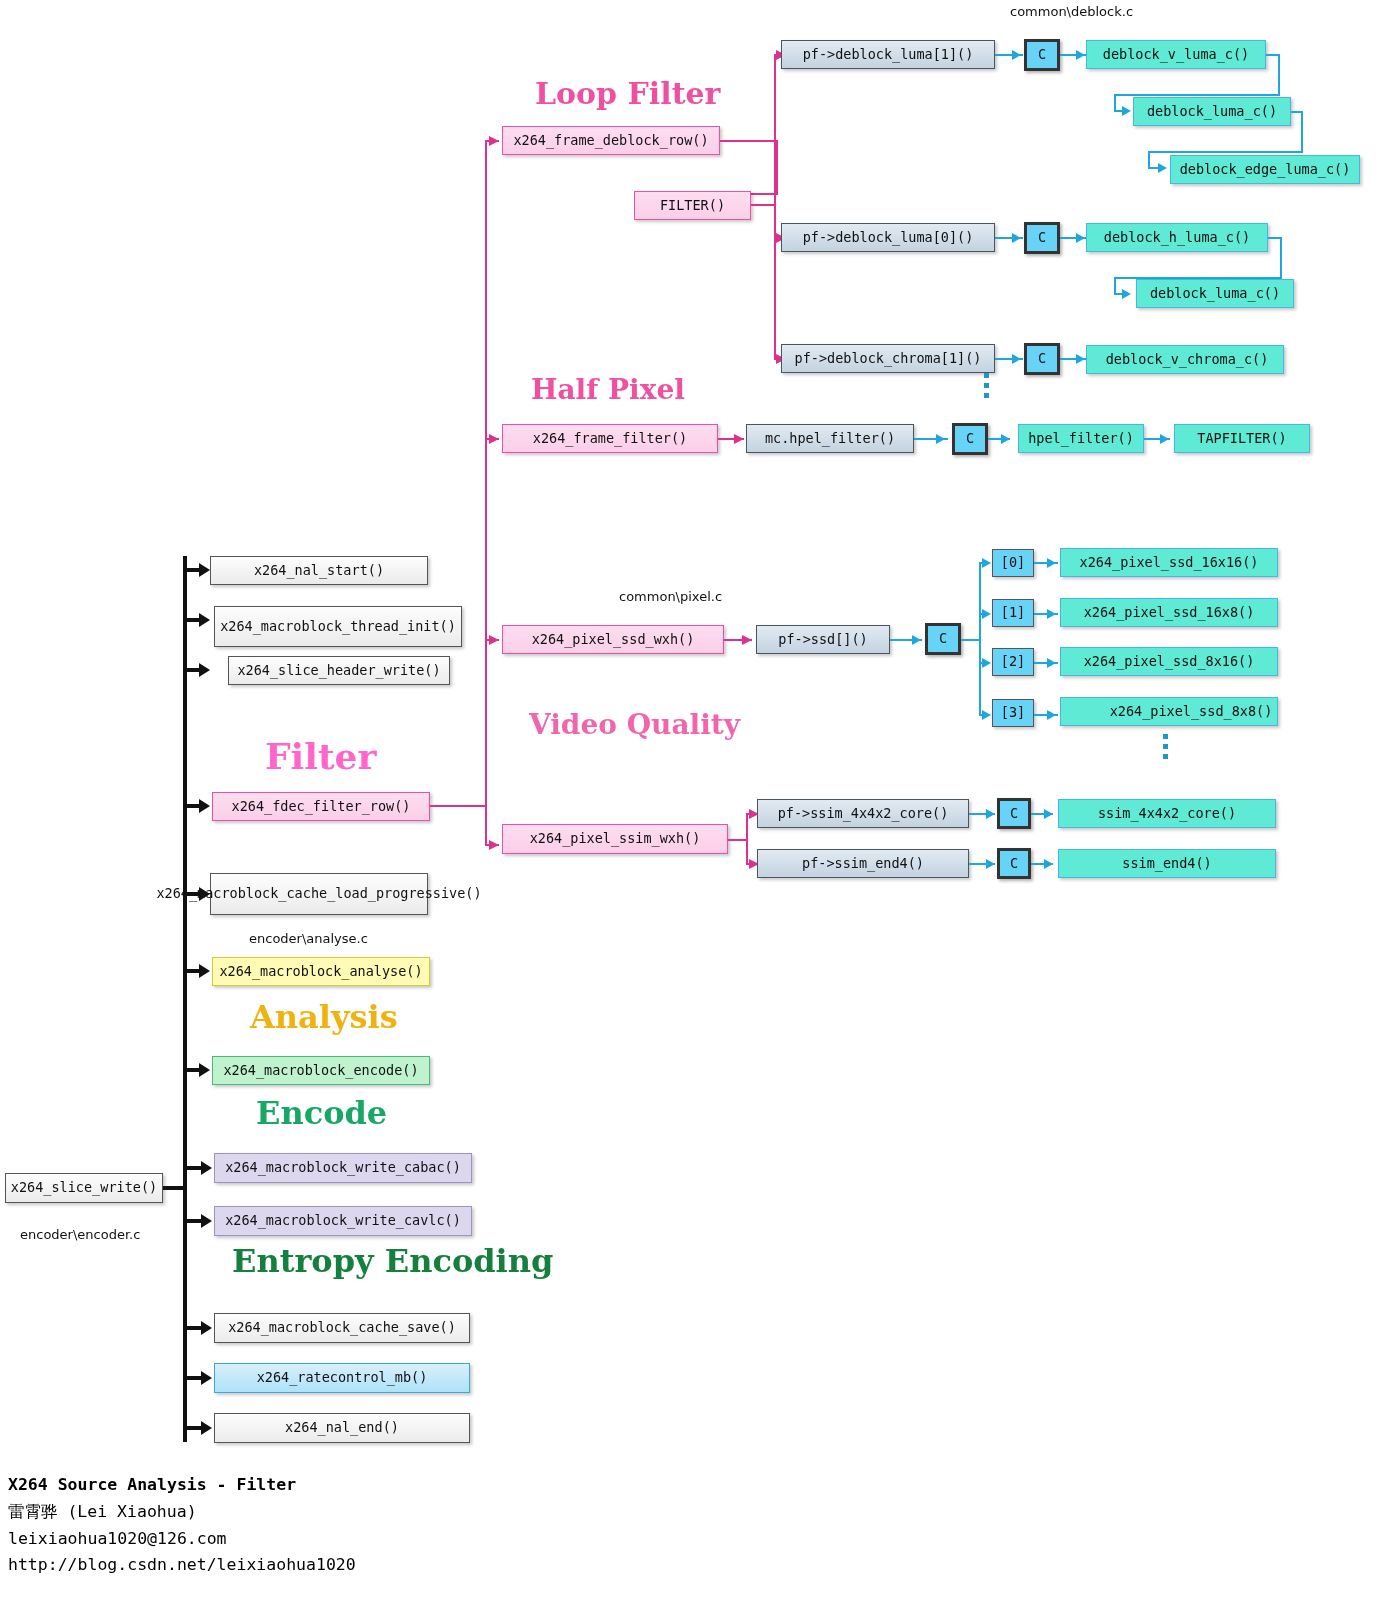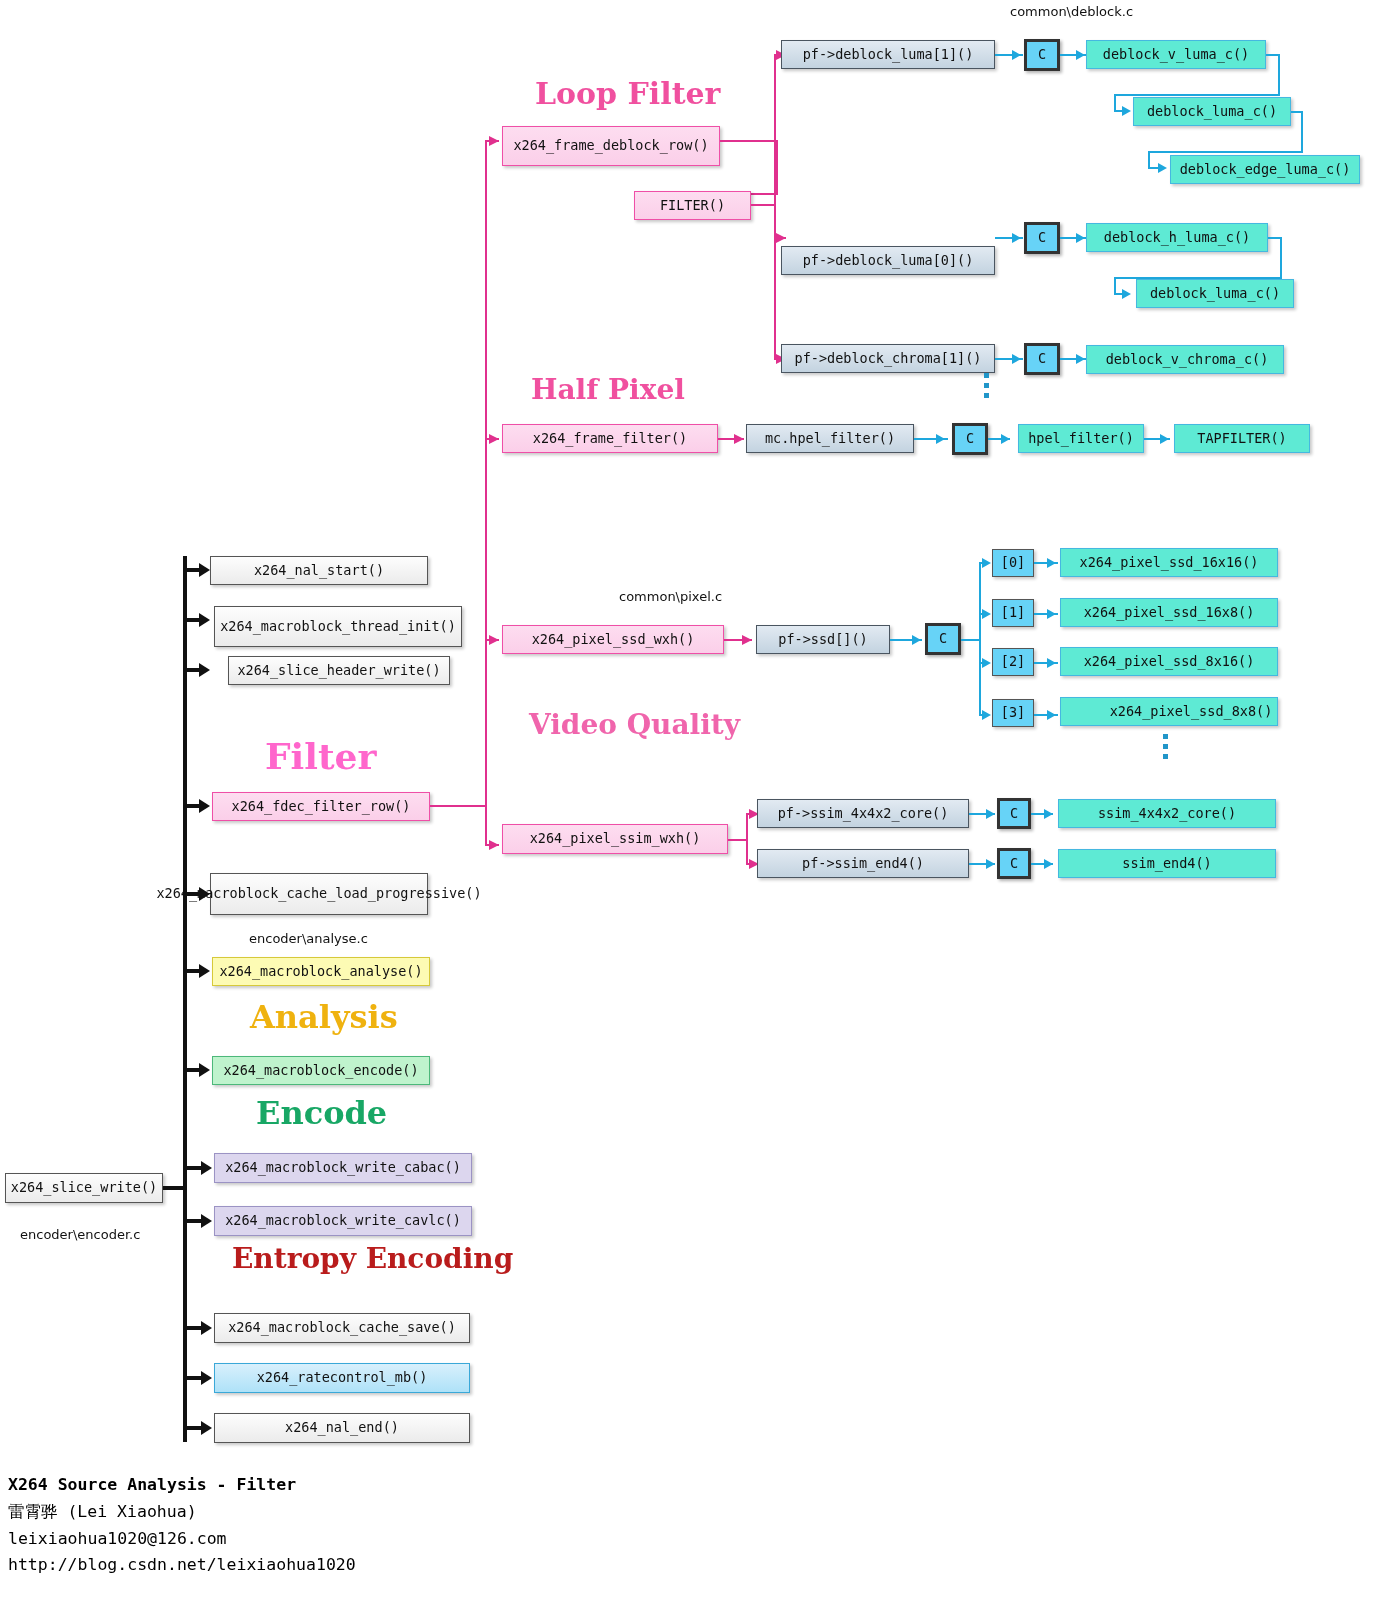--- a/index.html
+++ b/index.html
@@ -48,21 +48,21 @@
 <body>
 
 <div id="stage">
 
   <div class="seclabel" style="left:535px;top:76px;font-size:30px;color:#f0509f;">Loop Filter</div>
   <div class="seclabel" style="left:531px;top:373px;font-size:28px;color:#f0509f;">Half Pixel</div>
   <div class="seclabel" style="left:529px;top:708px;font-size:28px;color:#f065ac;">Video Quality</div>
   <div class="seclabel" style="left:265px;top:735px;font-size:36px;color:#ff66cc;">Filter</div>
   <div class="seclabel" style="left:250px;top:998px;font-size:32px;color:#efb20f;">Analysis</div>
   <div class="seclabel" style="left:256px;top:1094px;font-size:32px;color:#18a765;">Encode</div>
-  <div class="seclabel" style="left:232px;top:1242px;font-size:28px;color:#b91c1c;">Entropy Encoding</div>
+  <div class="seclabel" style="left:232px;top:1242px;font-size:32px;color:#15803d;">Entropy Encoding</div>
 
   <div class="filelabel" style="left:1010px;top:4px;">common\deblock.c</div>
   <div class="filelabel" style="left:619px;top:589px;">common\pixel.c</div>
   <div class="filelabel" style="left:249px;top:931px;">encoder\analyse.c</div>
   <div class="filelabel" style="left:20px;top:1227px;">encoder\encoder.c</div>
 
   <div class="box b-grey" style="left:5px;top:1173px;width:158px;height:30px;">x264_slice_write()</div>
 
   <div class="ln blk" style="left:183px;top:556px;width:4px;height:886px;"></div>
   <div class="ln blk" style="left:163px;top:1186px;width:24px;height:4px;"></div>
@@ -123,21 +123,21 @@
 
   <div class="ln pink" style="left:485px;top:438px;width:14px;height:2px;"></div>
   <div class="arw r pink" style="left:489px;top:434px;"></div>
 
   <div class="ln pink" style="left:485px;top:639px;width:14px;height:2px;"></div>
   <div class="arw r pink" style="left:489px;top:635px;"></div>
 
   <div class="ln pink" style="left:485px;top:844px;width:14px;height:2px;"></div>
   <div class="arw r pink" style="left:489px;top:840px;"></div>
 
-  <div class="box b-pink" style="left:502px;top:126px;width:218px;height:40px;">x264_frame_deblock_row()</div>
+  <div class="box b-pink" style="left:502px;top:126px;width:218px;height:29px;">x264_frame_deblock_row()</div>
 
   <div class="ln pink" style="left:720px;top:140px;width:58px;height:2px;"></div>
   <div class="ln pink" style="left:776px;top:140px;width:2px;height:55px;"></div>
   <div class="ln pink" style="left:636px;top:193px;width:142px;height:2px;"></div>
   <div class="ln pink" style="left:636px;top:193px;width:2px;height:13px;"></div>
   <div class="ln pink" style="left:636px;top:204px;width:10px;height:2px;"></div>
   <div class="arw r pink" style="left:639px;top:200px;"></div>
 
   <div class="box b-pink" style="left:634px;top:191px;width:117px;height:29px;">FILTER()</div>
 
@@ -145,21 +145,21 @@
   <div class="ln pink" style="left:774px;top:54px;width:2px;height:304px;"></div>
 
   <div class="ln pink" style="left:774px;top:54px;width:12px;height:2px;"></div>
   <div class="arw r pink" style="left:776px;top:50px;"></div>
   <div class="ln pink" style="left:774px;top:237px;width:12px;height:2px;"></div>
   <div class="arw r pink" style="left:776px;top:233px;"></div>
   <div class="ln pink" style="left:774px;top:358px;width:12px;height:2px;"></div>
   <div class="arw r pink" style="left:776px;top:354px;"></div>
 
   <div class="box b-blue" style="left:781px;top:40px;width:214px;height:29px;">pf-&gt;deblock_luma[1]()</div>
-  <div class="box b-blue" style="left:781px;top:223px;width:214px;height:29px;margin-top:23px;">pf-&gt;deblock_luma[0]()</div>
+  <div class="box b-blue" style="left:781px;top:223px;width:214px;height:29px;">pf-&gt;deblock_luma[0]()</div>
   <div class="box b-blue" style="left:781px;top:344px;width:214px;height:29px;">pf-&gt;deblock_chroma[1]()</div>
 
   <div class="dots" style="left:984px;top:373px;">
     <i></i>
       <i></i>
       <i></i>
   </div>
 
   <div class="ln cyan" style="left:995px;top:54px;width:28px;height:2px;"></div>
   <div class="arw r cyan" style="left:1012px;top:50px;"></div>

